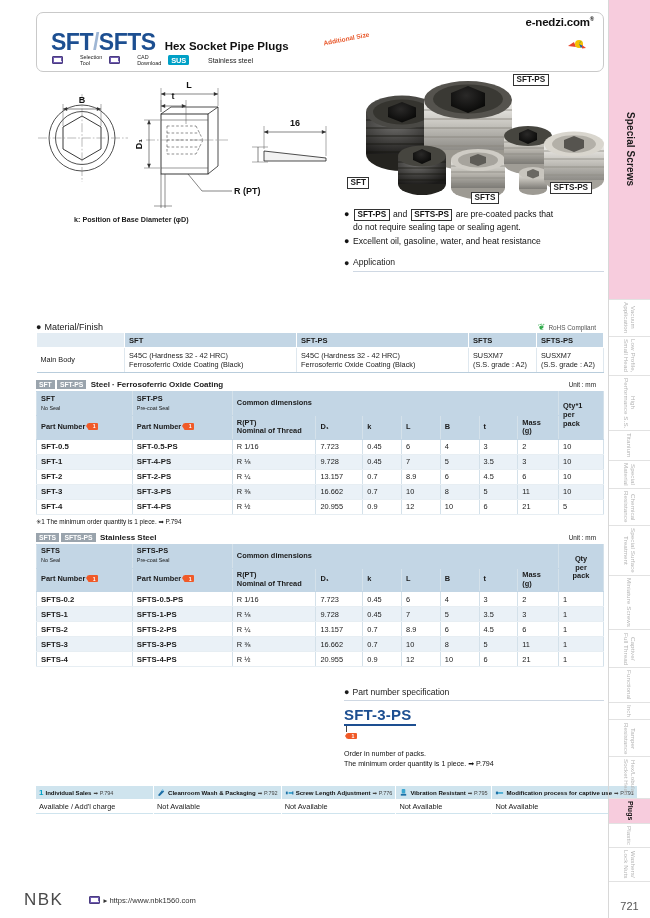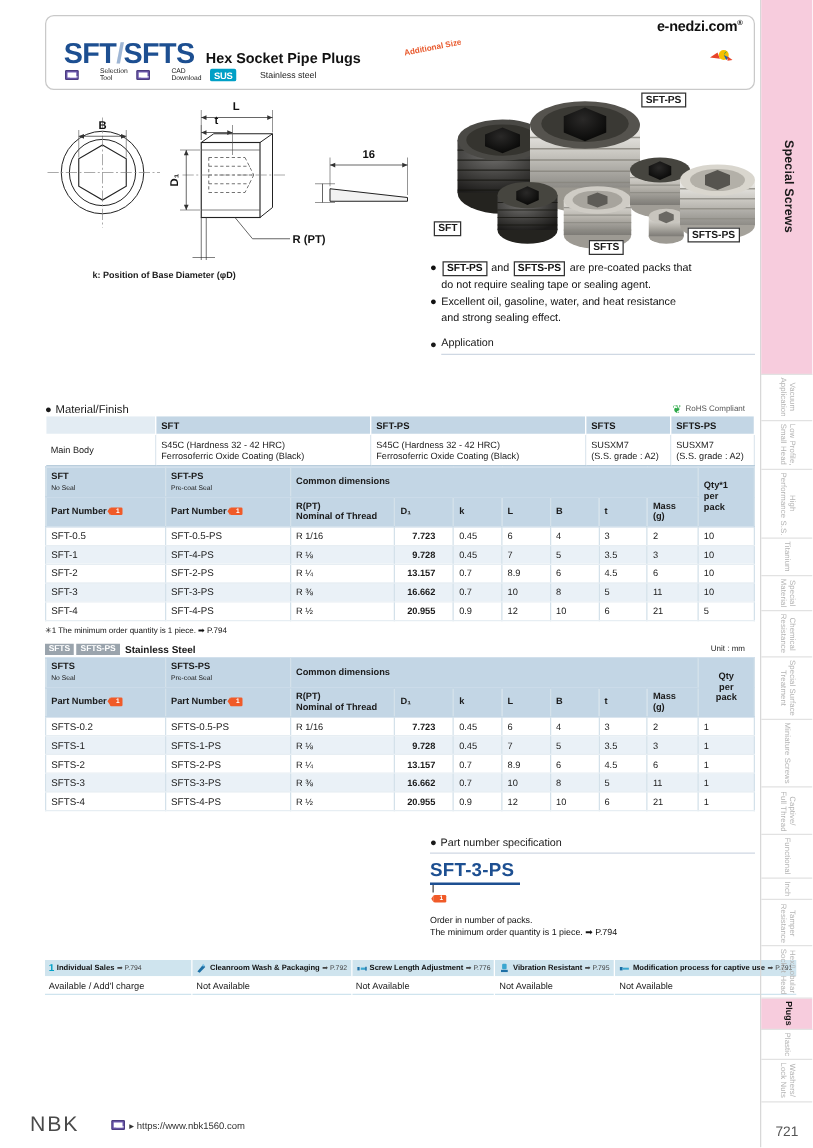--- a/index.html
+++ b/index.html
@@ -126,23 +126,23 @@
 
   .dim-tbl { border-collapse: collapse; }
   .dim-tbl th, .dim-tbl td {
     border-left: 1px solid #d4e1ea; border-right: 1px solid #d4e1ea;
     font-size: 7.4px; padding: 2.5px 4px; text-align: left; vertical-align: middle;
   }
   .dim-tbl thead th { background: #c3d6e5; border-top: 1px solid #c3d6e5; border-bottom: 1px solid #c3d6e5; font-weight: bold; line-height: 1.2; }
   .dim-tbl tbody td { border-top: 1px solid #e7eef3; border-bottom: 1px solid #e7eef3; }
   .dim-tbl tbody tr:nth-child(even) td { background: #eaf1f7; }
   .dim-tbl tbody tr:nth-child(odd) td { background: #ffffff; }
-  .dim-tbl tbody td.pn { font-weight: normal; font-size: 7.8px; }
+  .dim-tbl tbody td.pn { font-weight: bold; font-size: 7.8px; }
   .dim-tbl td.num { text-align: left; }
-  .dim-tbl td.numr { text-align: right; padding-right: 14px; font-weight: bold; }
+  .dim-tbl td.numr { padding-right: 14px; }
   .mark1 {
     display: inline-block; background: #f05a28; color: #fff; font-size: 5.2px; font-weight: bold;
     padding: .3px 2.2px .3px 4.5px; margin-left: 3px; position: relative; border-radius: 1px;
     vertical-align: 1px;
   }
   .mark1::before {
     content: ""; position: absolute; left: -2.4px; top: 0; width: 0; height: 0;
     border-top: 3.4px solid transparent; border-bottom: 3.4px solid transparent;
     border-right: 2.6px solid #f05a28;
   }
@@ -419,21 +419,20 @@
       <div class="bullets">
         <div class="b-line">
           <span class="b-dot">●</span>
           <span class="b-txt"><span class="boxtag">SFT-PS</span> <span>and</span> <span class="boxtag">SFTS-PS</span> <span>are pre-coated packs that</span></span>
         </div>
         <div class="b-cont">do not require sealing tape or sealing agent.</div>
         <div class="b-line" style="margin-top:2px;">
           <span class="b-dot">●</span>
           <span class="b-txt">Excellent oil, gasoline, water, and heat resistance</span>
         </div>
-        <div class="b-cont">and strong sealing effect.</div>
         <div class="app-head">
           <span class="b-dot">●</span>
           <span>Application</span>
         </div>
         <div class="app-rule"></div>
       </div>
     </div>
 
     <div class="sec-head">
       <span class="sec-dot">●</span>
@@ -457,20 +456,26 @@
         <tr>
           <td class="lbl">Main Body</td>
           <td><span>S45C (Hardness 32 - 42 HRC)</span><br><span>Ferrosoferric Oxide Coating (Black)</span></td>
           <td><span>S45C (Hardness 32 - 42 HRC)</span><br><span>Ferrosoferric Oxide Coating (Black)</span></td>
           <td><span>SUSXM7</span><br><span>(S.S. grade : A2)</span></td>
           <td><span>SUSXM7</span><br><span>(S.S. grade : A2)</span></td>
         </tr>
       </tbody>
     </table>
 
+    <div class="tbl-caption">
+      <span class="chip">SFT</span>
+      <span class="chip">SFT-PS</span>
+      <span class="cap-txt">Steel · Ferrosoferric Oxide Coating</span>
+      <span class="unit">Unit : mm</span>
+    </div>
     <table class="dim-tbl">
       <thead>
         <tr>
           <th style="width:94px;"><span>SFT</span><br><span style="font-weight:normal;font-size:5.4px;">No Seal</span></th>
           <th style="width:98px;"><span>SFT-PS</span><br><span style="font-weight:normal;font-size:5.4px;">Pre-coat Seal</span></th>
           <th colspan="7">Common dimensions</th>
           <th rowspan="2" style="width:44px;"><span>Qty*1</span><br><span>per</span><br><span>pack</span></th>
         </tr>
         <tr>
           <th><span>Part Number</span><span class="mark1">1</span></th>

